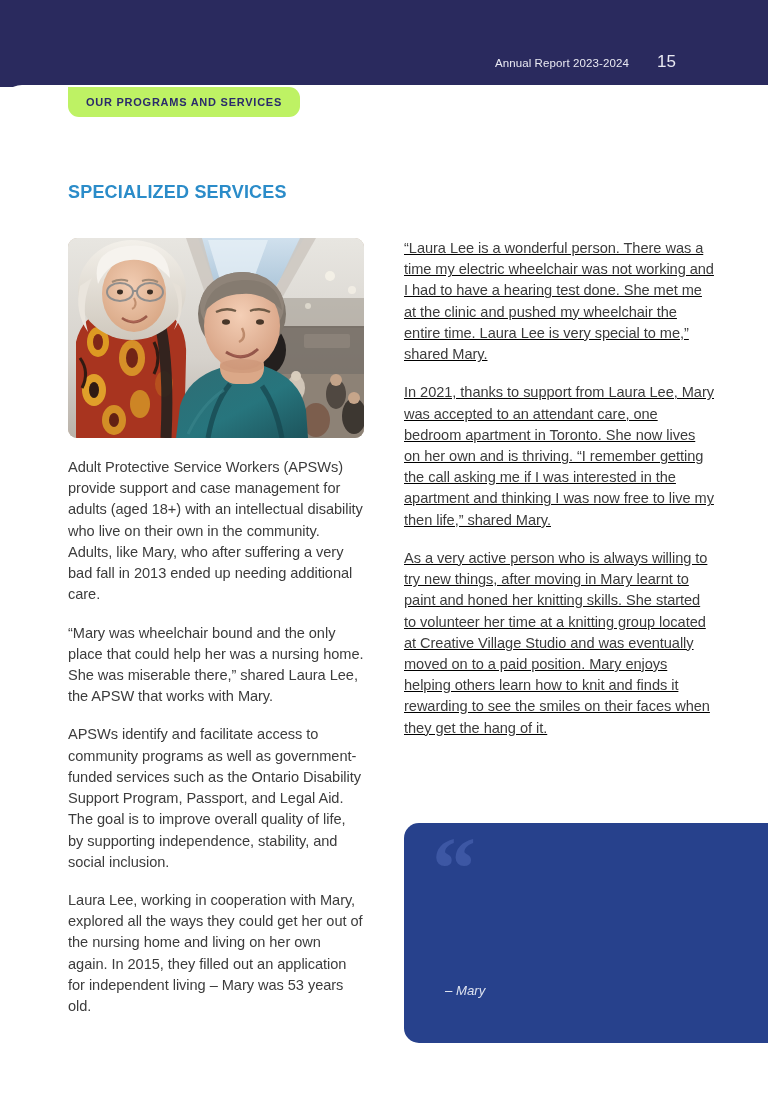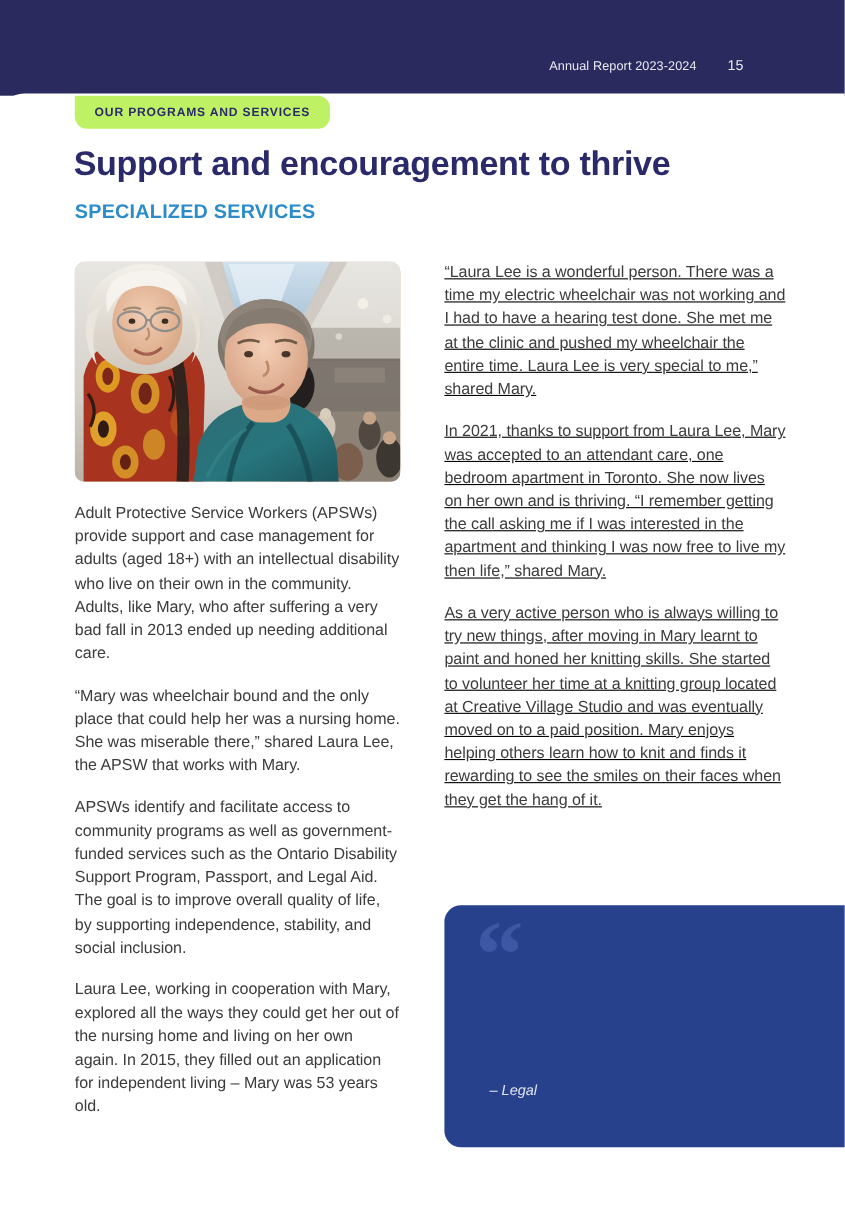--- a/index.html
+++ b/index.html
@@ -24,21 +24,21 @@
     background:#2a2a5e;
   }
   .header-meta {
     position:absolute; right:76px; top:52px;
     display:flex; align-items:baseline; gap:28px;
     color:#e9e9f2;
     font-size:11.5px;
     letter-spacing:.1px;
     white-space:nowrap;
   }
-  .header-meta .page-no { font-size:13px; }
+  .header-meta .page-no { font-size:17px; }
 
   
   .page-sheet {
     position:absolute; left:0; top:85px;
     width:768px; height:1012px;
     background:#ffffff;
     border-top-left-radius:22px;
   }
 
   
@@ -148,21 +148,20 @@
   <div class="header-band"></div>
   <div class="header-meta">
     <span>Annual Report 2023-2024</span>
     <span class="page-no">15</span>
   </div>
 
   <div class="page-sheet"></div>
 
   <div class="eyebrow">OUR PROGRAMS AND SERVICES</div>
 
-  <h1 class="page-title">Support and encouragement to thrive</h1>
   <h2 class="page-subtitle">SPECIALIZED SERVICES</h2>
 
   <div class="col-left">
 
     <div class="photo">
       <svg viewBox="0 0 296 200" preserveAspectRatio="xMidYMid slice" aria-hidden="true">
         <defs>
           <linearGradient id="ceil" x1="0" y1="0" x2="0" y2="1">
             <stop offset="0%" stop-color="#e8e6e1"></stop>
             <stop offset="60%" stop-color="#d6d2cc"></stop>
@@ -301,16 +300,16 @@
   </div>
 
   <div class="col-right">
     <p class="body">“Laura Lee is a wonderful person. There was a time my electric wheelchair was not working and I had to have a hearing test done. She met me at the clinic and pushed my wheelchair the entire time. Laura Lee is very special to me,” shared Mary.</p>
     <p class="body">In 2021, thanks to support from Laura Lee, Mary was accepted to an attendant care, one bedroom apartment in Toronto. She now lives on her own and is thriving. “I remember getting the call asking me if I was interested in the apartment and thinking I was now free to live my then life,” shared Mary.</p>
     <p class="body">As a very active person who is always willing to try new things, after moving in Mary learnt to paint and honed her knitting skills. She started to volunteer her time at a knitting group located at Creative Village Studio and was eventually moved on to a paid position. Mary enjoys helping others learn how to knit and finds it rewarding to see the smiles on their faces when they get the hang of it.</p>
   </div>
 
   <div class="pullquote">
     <div class="quote-glyph">“</div>
-    <div class="quote-attrib">– Legal</div>
+    <div class="quote-attrib">– Mary</div>
   </div>
 
 </div>
 
 </body></html>

